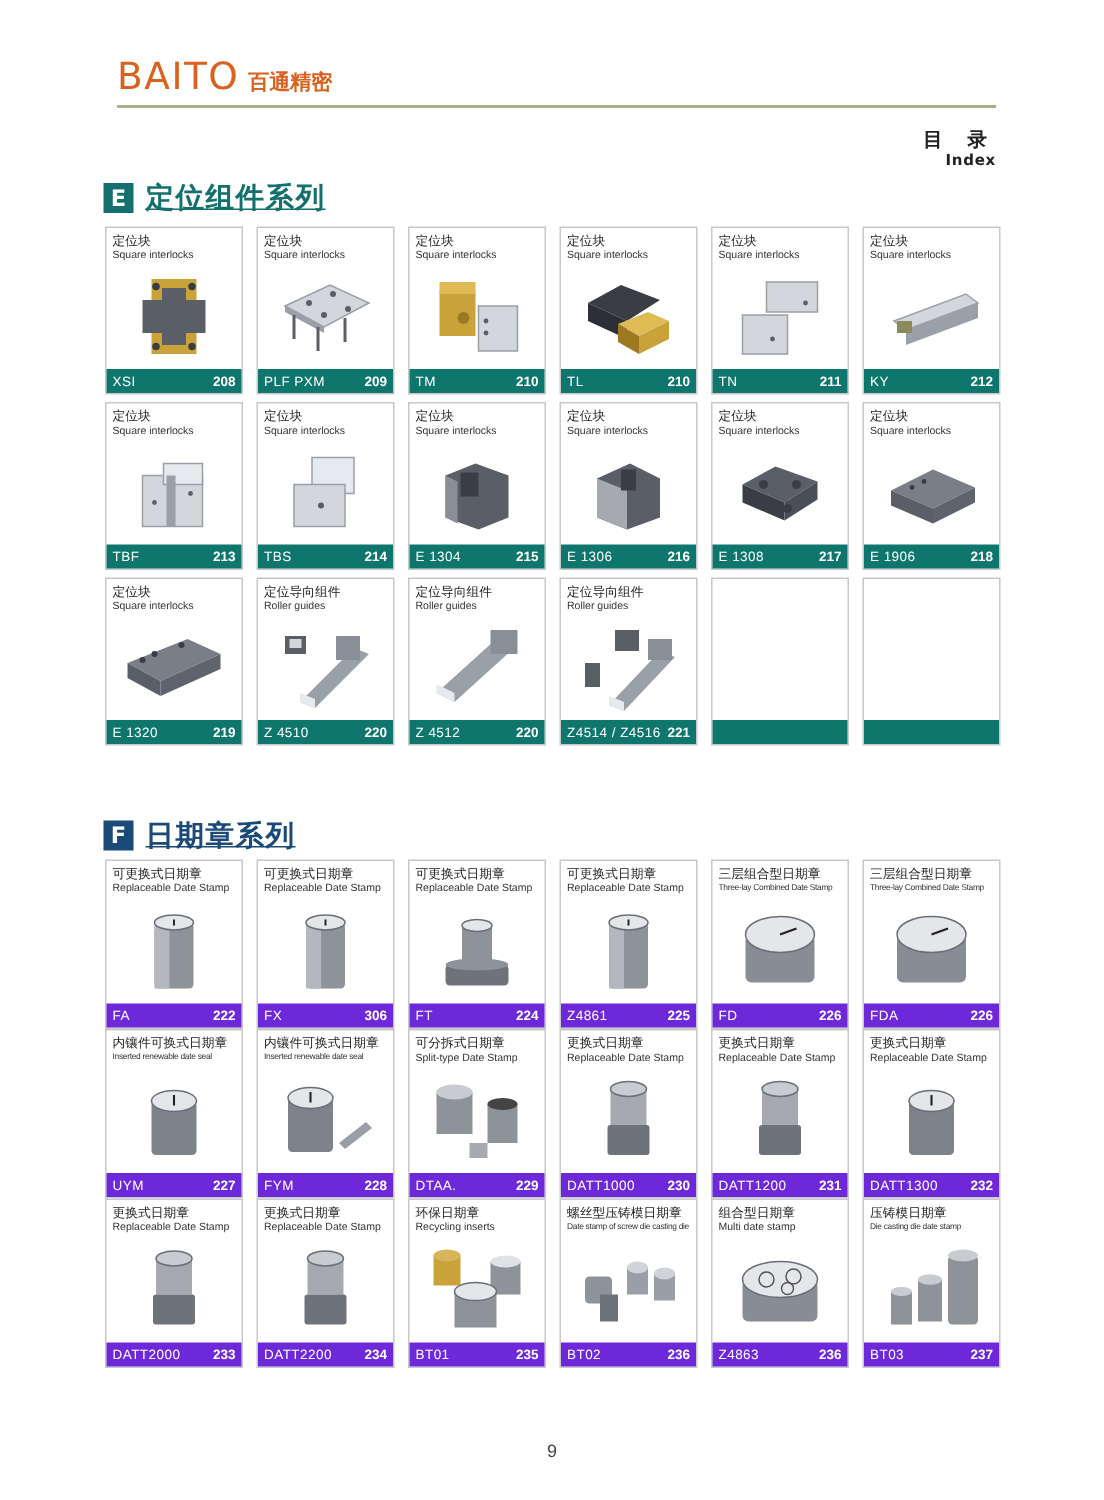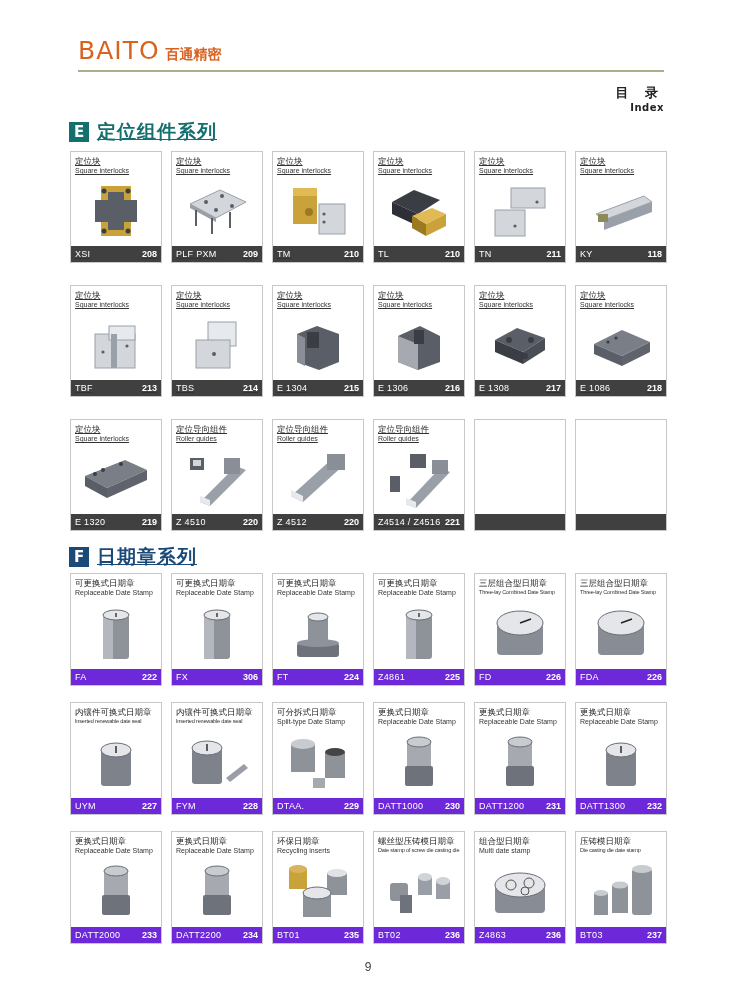--- a/index.html
+++ b/index.html
@@ -18,31 +18,31 @@
   .section-title { position: absolute; display: flex; align-items: center; font-family: "DejaVu Sans", sans-serif; font-weight: bold; }
   .section-letter { width: 20px; height: 20px; color: #fff; font-size: 15px; display: flex; align-items: center; justify-content: center; margin-right: 8px; }
   .section-cn { font-size: 19px; margin-right: 24px; letter-spacing: 1px; text-decoration: underline; }
   .section-en { font-size: 16px; }
   .sec-e { left: 69px; top: 119px; color: #14706e; }
   .sec-e .section-letter { background: #14706e; }
   .sec-f { left: 69px; top: 544px; color: #1b4a78; }
   .sec-f .section-letter { background: #1b4a78; }
 
   .grid { position: absolute; left: 70px; display: grid; grid-template-columns: repeat(6, 92px); column-gap: 9px; }
-  .grid-e { top: 151px; grid-template-rows: repeat(3, 112px); row-gap: 22px; text-decoration: underline; }
-  .grid-f { top: 573px; grid-template-rows: repeat(3, 113px); row-gap: 16px; }
+  .grid-e { top: 151px; grid-template-rows: repeat(3, 112px); row-gap: 5px; }
+  .grid-f { top: 573px; grid-template-rows: repeat(3, 113px); }
 
   .card { position: relative; border: 1px solid #c8c8c8; background: #fff; display: flex; flex-direction: column; }
   .card-head { padding: 4px 0 0 4px; height: 24px; }
   .card-cn { font-family: "DejaVu Sans", sans-serif; font-size: 8.5px; color: #222; line-height: 10px; white-space: nowrap; }
   .card-en { font-size: 7px; color: #333; line-height: 9px; white-space: nowrap; overflow: hidden; }
   .card-en.small { font-size: 5.6px; letter-spacing: -0.2px; }
   .card-img { flex: 1; position: relative; display: flex; align-items: center; justify-content: center; }
   .card-foot { height: 16px; display: flex; justify-content: space-between; align-items: center; padding: 0 4px; color: #fff; font-size: 9px; }
-  .grid-e .card-foot { background: #404040; }
+  .grid-e .card-foot { background: #0f766e; }
   .grid-f .card-foot { background: #6d28d9; }
   .foot-code { letter-spacing: 0.3px; }
   .foot-page { font-weight: bold; }
 
   .page-number { position: absolute; left: 0; width: 736px; top: 960px; text-align: center; font-size: 12px; color: #444; }
 </style>
 </head>
 <body>
 
 <div class="header">
@@ -172,21 +172,21 @@
       </div>
       <div class="card-img">
         <svg width="70" height="58" viewBox="0 0 70 58">
           <polygon points="10,32 58,14 66,20 18,38" fill="#d3d7dc" stroke="#9aa0a8"></polygon>
           <polygon points="18,38 66,20 66,30 18,48" fill="#9aa0a8"></polygon>
            <rect x="12" y="32" width="10" height="8" fill="#8c8a5a"></rect>
         </svg>
       </div>
       <div class="card-foot">
         <span class="foot-code">KY</span>
-        <span class="foot-page">118</span>
+        <span class="foot-page">212</span>
       </div>
     </div>
     <div class="card">
       <div class="card-head">
         <div class="card-cn">定位块</div>
         <div class="card-en">Square interlocks</div>
       </div>
       <div class="card-img">
         <svg width="70" height="58" viewBox="0 0 70 58">
           <rect x="14" y="18" width="40" height="34" fill="#d3d7dc" stroke="#9aa0a8"></rect>
@@ -280,21 +280,21 @@
       <div class="card-img">
         <svg width="70" height="58" viewBox="0 0 70 58">
           <polygon points="8,28 36,14 64,26 36,40" fill="#7a7e86"></polygon>
           <polygon points="8,28 36,40 36,50 8,38" fill="#5a5e66"></polygon>
           <polygon points="36,40 64,26 64,36 36,50" fill="#5f636b"></polygon>
            <circle cx="22" cy="26" r="1.6" fill="#3a3d44"></circle>
           <circle cx="30" cy="22" r="1.6" fill="#3a3d44"></circle>
         </svg>
       </div>
       <div class="card-foot">
-        <span class="foot-code">E 1086</span>
+        <span class="foot-code">E 1906</span>
         <span class="foot-page">218</span>
       </div>
     </div>
     <div class="card">
       <div class="card-head">
         <div class="card-cn">定位块</div>
         <div class="card-en">Square interlocks</div>
       </div>
       <div class="card-img">
         <svg width="70" height="58" viewBox="0 0 70 58">

